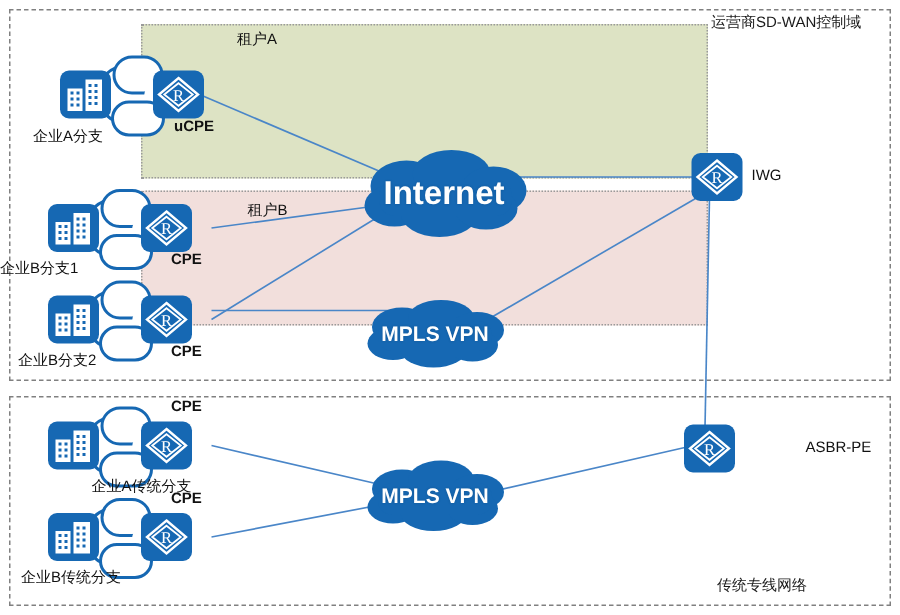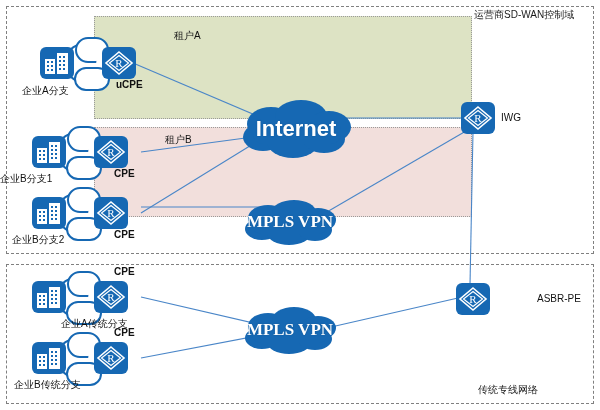--- a/index.html
+++ b/index.html
@@ -85,35 +85,35 @@
 
   
   .bigcloud{position:absolute;}
   .bigcloud .ctext{
     position:absolute;left:0;top:0;width:100%;height:100%;
     display:flex;align-items:center;justify-content:center;
     color:#ffffff;font-weight:bold;
     text-shadow:0 0 2px rgba(0,0,0,.15);
   }
   .internet .ctext{font-size:22px;}
-  .mpls .ctext{font-size:17px;font-family:Liberation Serif, serif;}
+  .mpls .ctext{font-size:14px;}
 </style>
 </head>
 <body>
 
 <div id="stage">
 
   <div class="region" style="left:6px;top:6px;width:588px;height:248px;"></div>
   <div class="region-label" style="left:474px;top:8px;">运营商SD-WAN控制域</div>
 
   <div class="region" style="left:6px;top:264px;width:588px;height:140px;"></div>
   <div class="region-label" style="left:478px;top:383px;">传统专线网络</div>
 
   <div class="tenant tenant-a" style="left:94px;top:16px;width:378px;height:103px;"></div>
-  <div class="tenant-label" style="left:174px;top:19px;margin-top:10px;">租户A</div>
+  <div class="tenant-label" style="left:158px;top:19px;">租户A</div>
 
   <div class="tenant tenant-b" style="left:94px;top:127px;width:378px;height:90px;"></div>
   <div class="tenant-label" style="left:165px;top:133px;">租户B</div>
 
   <svg id="links" viewBox="0 0 600 410">
     <g stroke="#4a86c8" stroke-width="1.1" fill="none">
 
       <line x1="133" y1="63" x2="262" y2="118"></line>
 
       <line x1="141" y1="152" x2="253" y2="137"></line>

